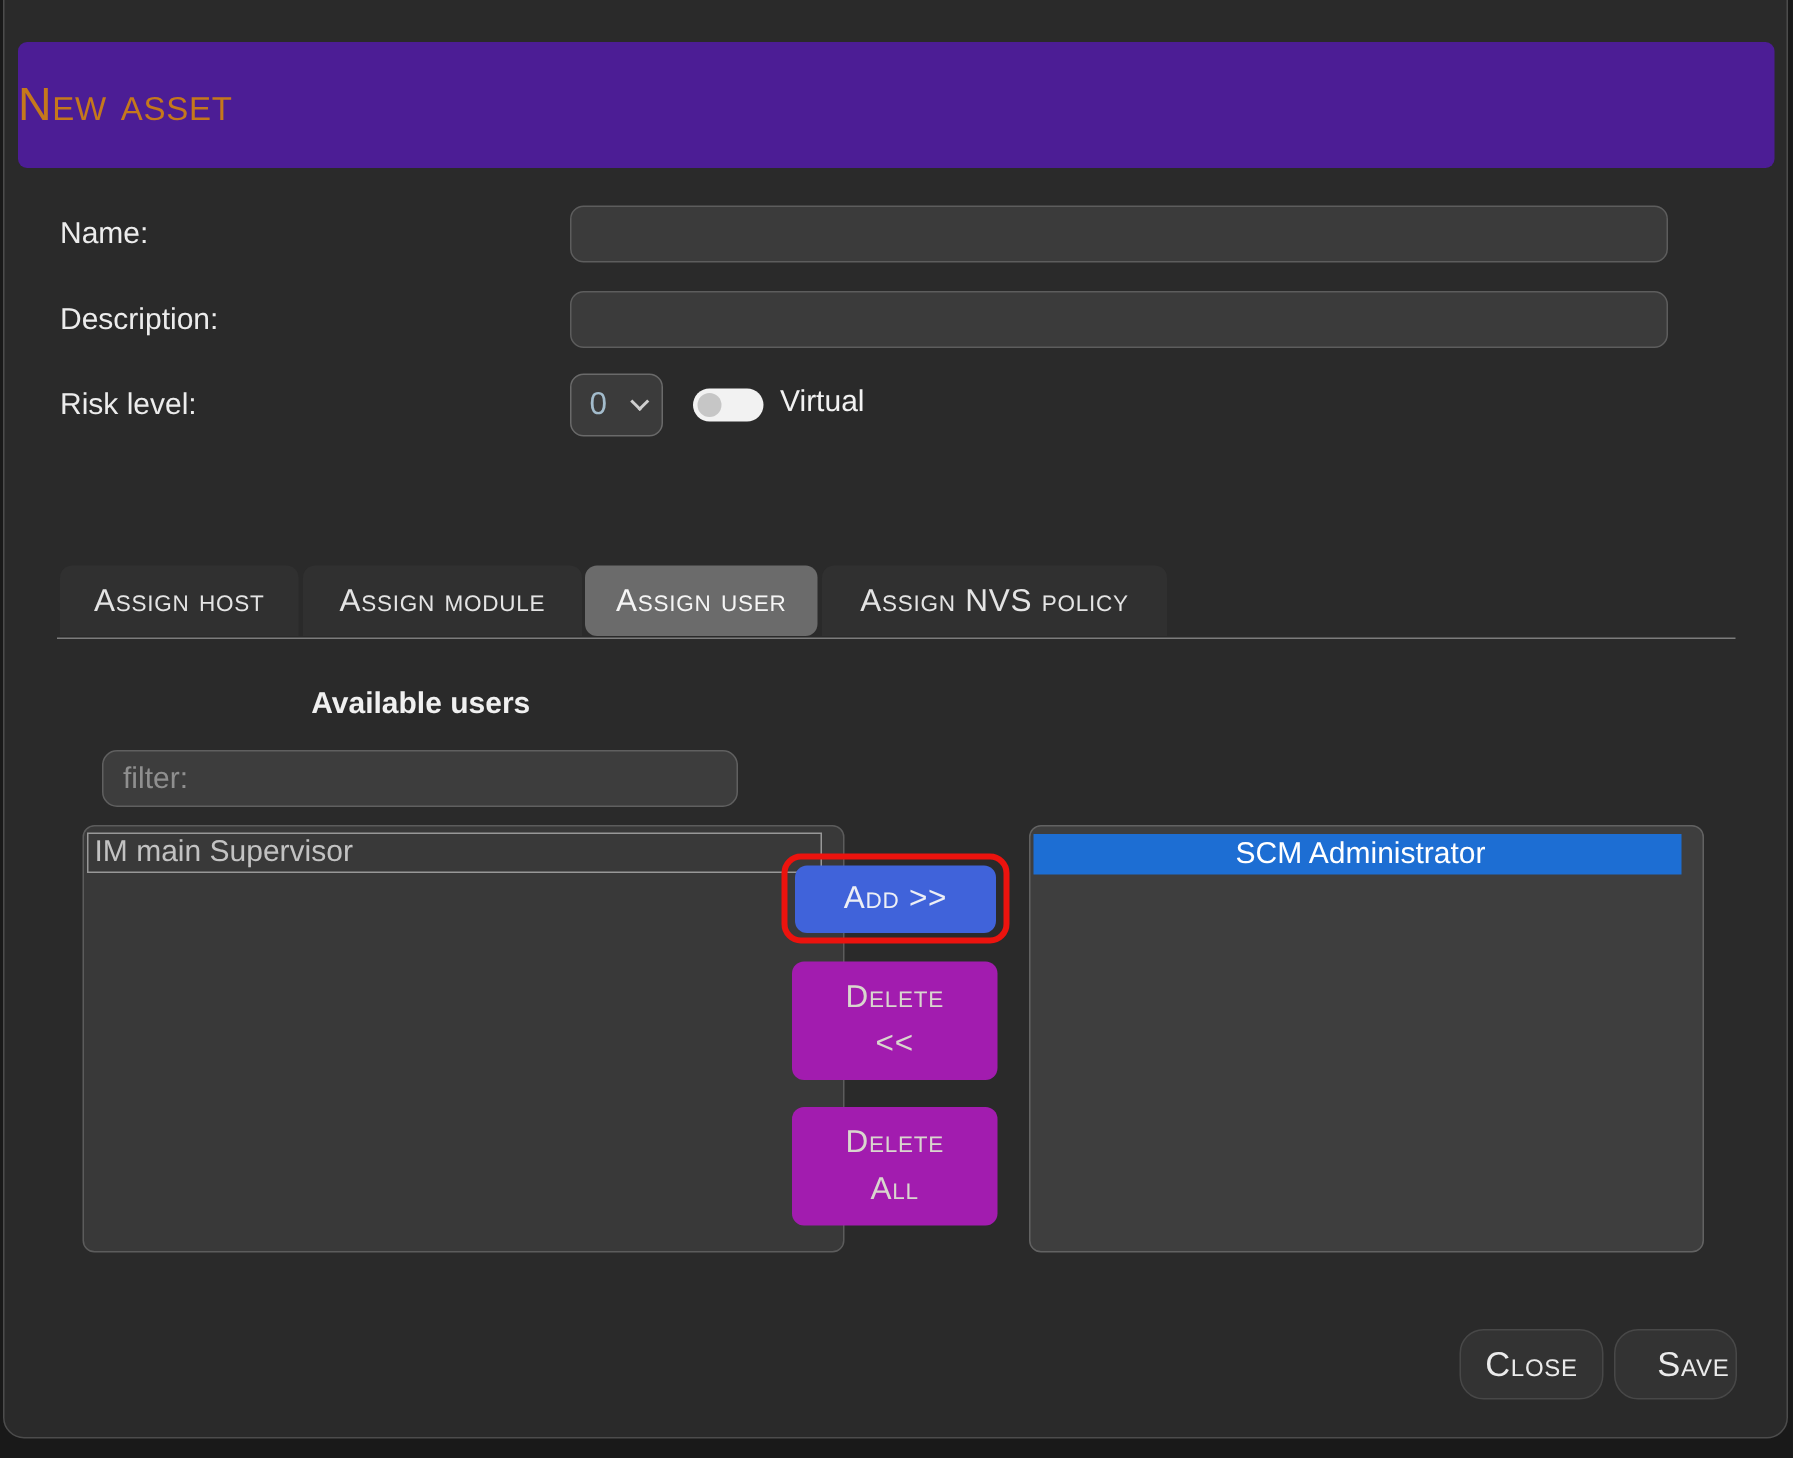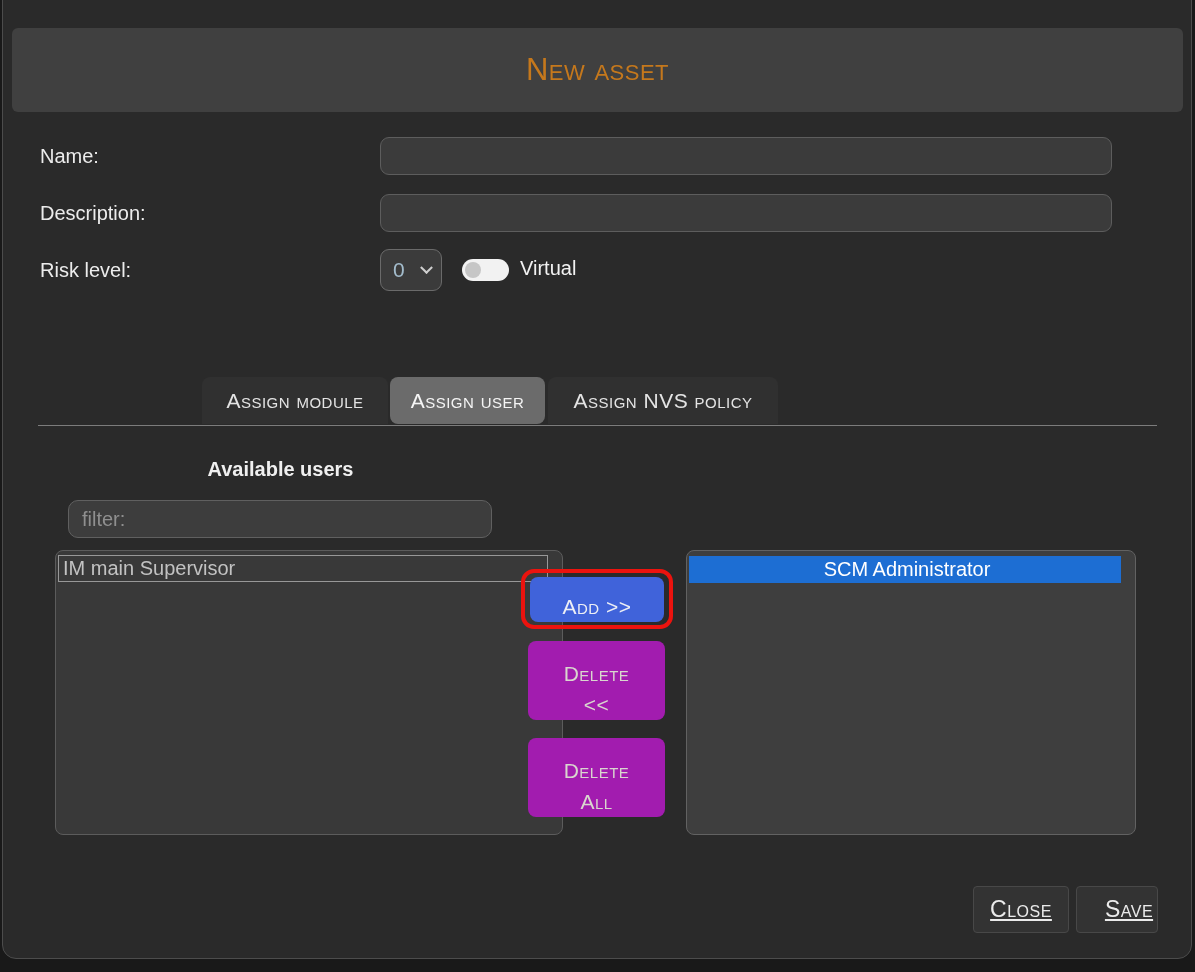--- a/index.html
+++ b/index.html
@@ -16,23 +16,23 @@
 
   .dialog {
     left: 2px; top: -16px; width: 1190px; height: 975px;
     background: #2a2a2a;
     border: 1px solid #4c4c4c;
     border-radius: 14px;
   }
 
   .header-bar {
     left: 12px; top: 28px; width: 1171px; height: 84px;
-    background: #404040;
+    background: #4c1d95;
     border-radius: 6px;
-    display: flex; align-items: center; justify-content: center;
+    display: flex; align-items: center; justify-content: flex-start;
   }
   .dialog-title {
     font-variant: small-caps;
     font-size: 31px;
     letter-spacing: 0.5px;
     color: #c5781c;
   }
 
   .field-label {
     left: 40px;
@@ -143,21 +143,21 @@
   .list-item.focused { border: 1px solid #989898; line-height: 25px; }
   .list-item.selected {
     background: #1d6ed3;
     color: #ffffff;
     margin-top: 3px;
   }
 
   .mid-btn {
     border-radius: 8px;
     display: flex; flex-direction: column;
-    align-items: center; justify-content: flex-end;
+    align-items: center; justify-content: center;
     font-variant: small-caps;
     font-size: 21px;
     letter-spacing: 0.5px;
     cursor: default;
     line-height: 1.45;
   }
   .add-btn {
     left: 530px; top: 577px; width: 134px; height: 45px;
     background: #4063da;
     color: #edeff5;
@@ -172,28 +172,27 @@
     background: #a21caf;
     color: #d9d6ce;
   }
   .del-btn  { left: 528px; top: 641px; width: 137px; height: 79px; }
   .delall-btn { left: 528px; top: 738px; width: 137px; height: 79px; }
 
   .footer-btn {
     top: 886px; height: 47px;
     background: #333333;
     border: 1px solid #484848;
-    border-radius: 4px;
+    border-radius: 16px;
     display: flex; align-items: center; justify-content: center;
     font-variant: small-caps;
     font-size: 23px;
     letter-spacing: 0.5px;
     color: #ebebeb;
     cursor: default;
-    text-decoration: underline;
   }
   .close-btn { left: 973px; width: 96px; }
   .save-btn  { left: 1076px; width: 82px; padding-left: 24px; }
 </style>
 </head>
 <body>
 
 <div class="screen">
 
   <div class="abs dialog"></div>
@@ -211,20 +210,23 @@
   <div class="abs field-label" style="top:259px">Risk level:</div>
   <div class="abs risk-select">
     <span class="risk-value">0</span>
     <span class="chevron"></span>
   </div>
   <div class="abs toggle">
     <span class="toggle-knob"></span>
   </div>
   <div class="abs virtual-label">Virtual</div>
 
+  <div class="abs tab" style="left:40px;width:159px">
+    <span>Assign host</span>
+  </div>
   <div class="abs tab" style="left:202px;width:186px">
     <span>Assign module</span>
   </div>
   <div class="abs tab" style="left:548px;width:230px">
     <span>Assign NVS policy</span>
   </div>
   <div class="abs tab active" style="left:390px;width:155px">
     <span>Assign user</span>
   </div>
   <div class="abs tab-underline"></div>

